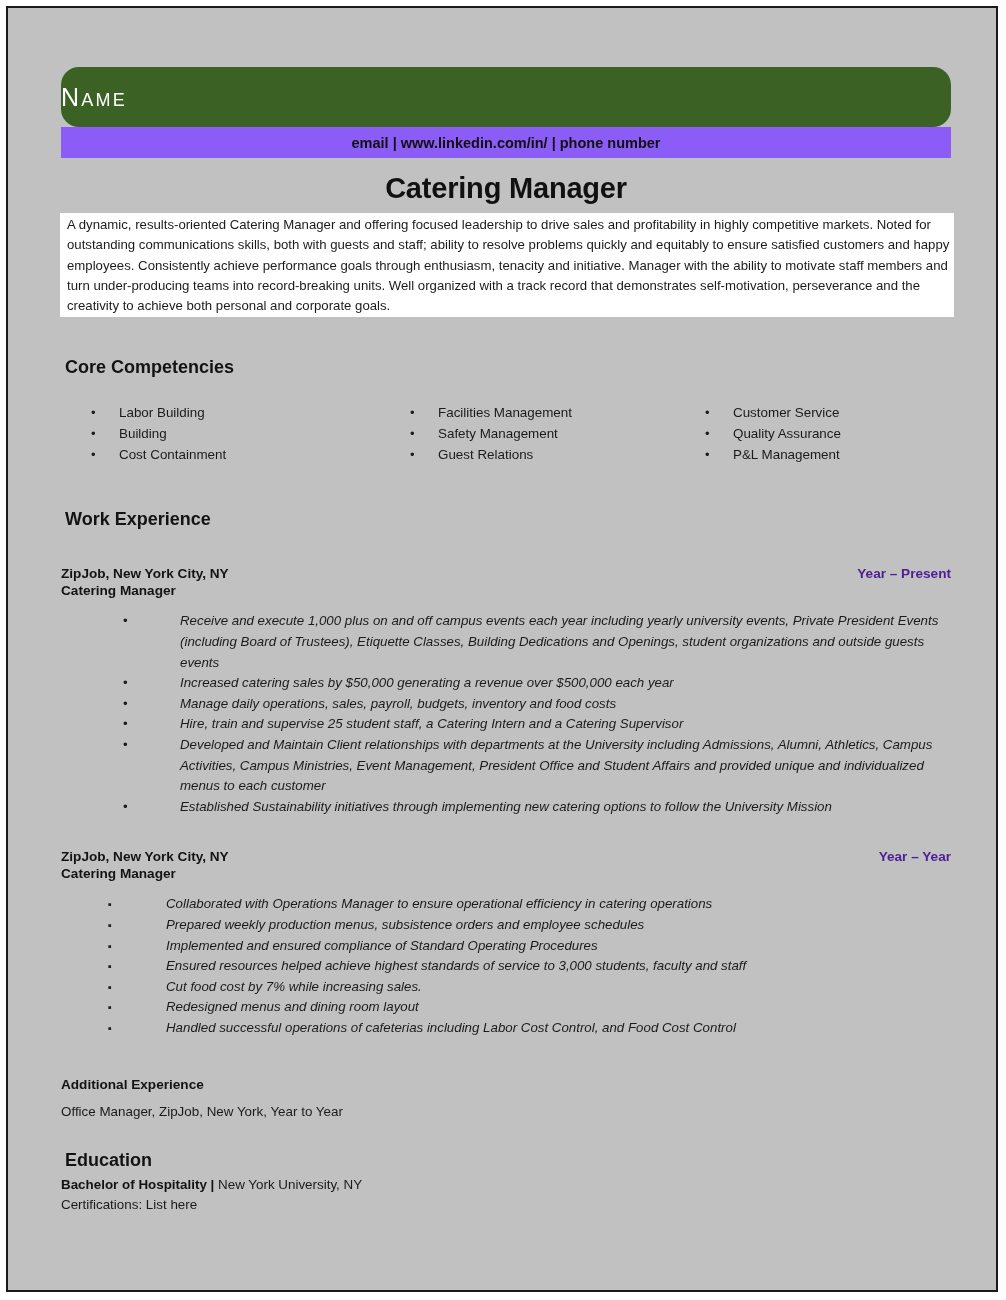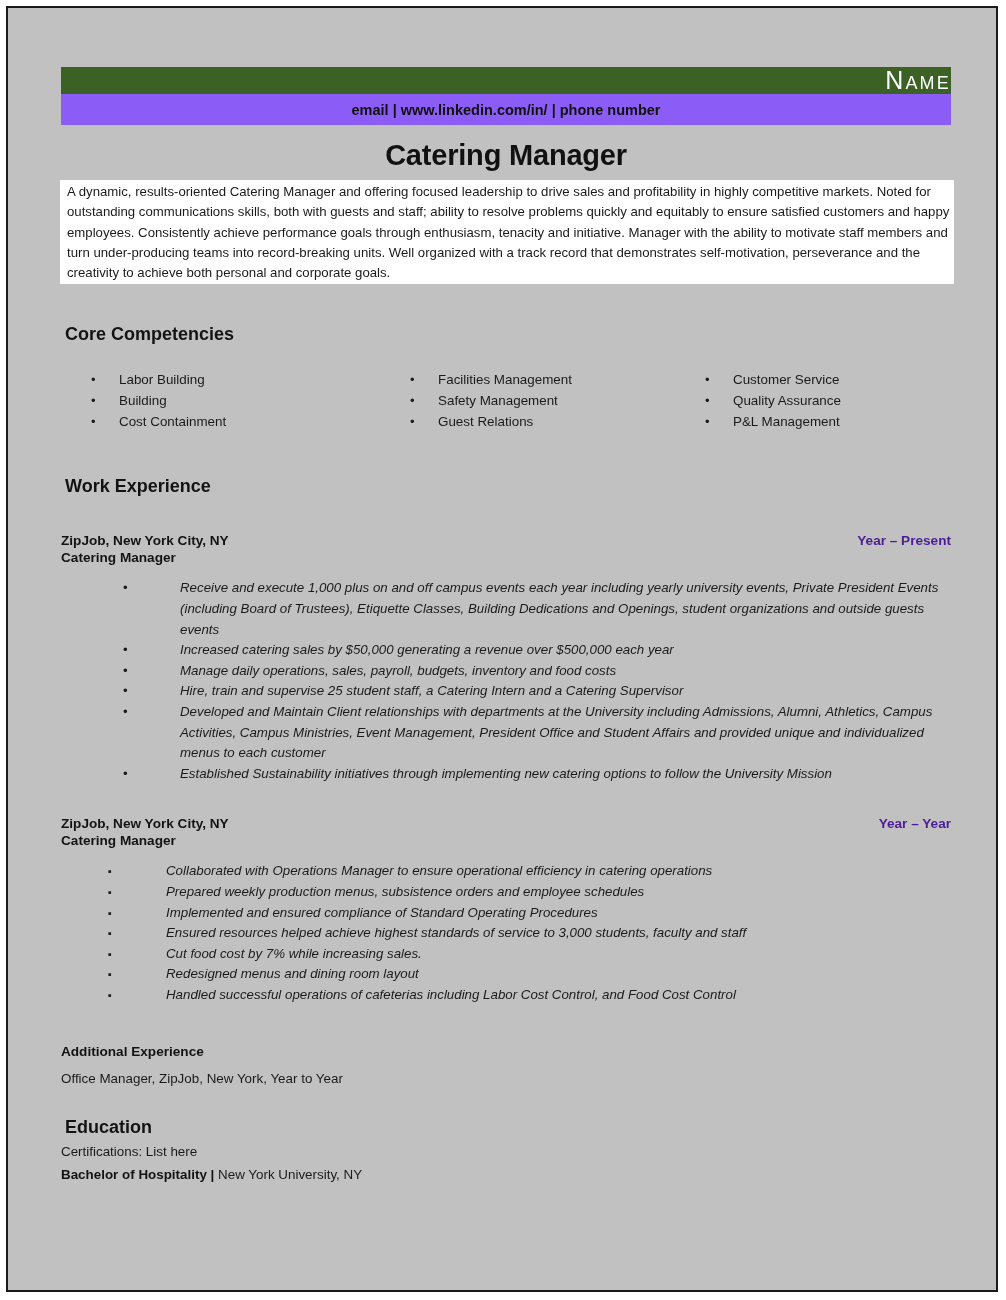--- a/index.html
+++ b/index.html
@@ -27,24 +27,25 @@
   .content {
     position: absolute;
     left: 53px;
     top: 59px;
     width: 890px;
   }
 
   
   .name-bar {
     background: #3b6125;
-    height: 27px;
+    height: 60px;
     display: flex;
     align-items: center;
-    justify-content: flex-end;
+    justify-content: flex-start;
+    border-radius: 18px;
   }
   .name-text {
     color: #ffffff;
     font-size: 25px;
     font-weight: 400;
     font-variant: small-caps;
     letter-spacing: 2.2px;
     font-family: "Liberation Sans", sans-serif;
   }
   .contact-bar {
@@ -334,19 +335,19 @@
         </li>
       </ul>
     </div>
 
     <div style="height:38px"></div>
     <div class="sub-heading">Additional Experience</div>
     <div class="plain-line">Office Manager, ZipJob, New York, Year to Year</div>
 
     <div style="height:24px"></div>
     <div class="section-heading">Education</div>
-    <div class="edu-line">Certifications: List here</div>
     <div class="edu-line" style="margin-top:3px">
       <span class="edu-bold">Bachelor of Hospitality |</span><span> New York University, NY</span>
     </div>
+    <div class="edu-line">Certifications: List here</div>
 
   </div>
 </div>
 
 </body></html>

